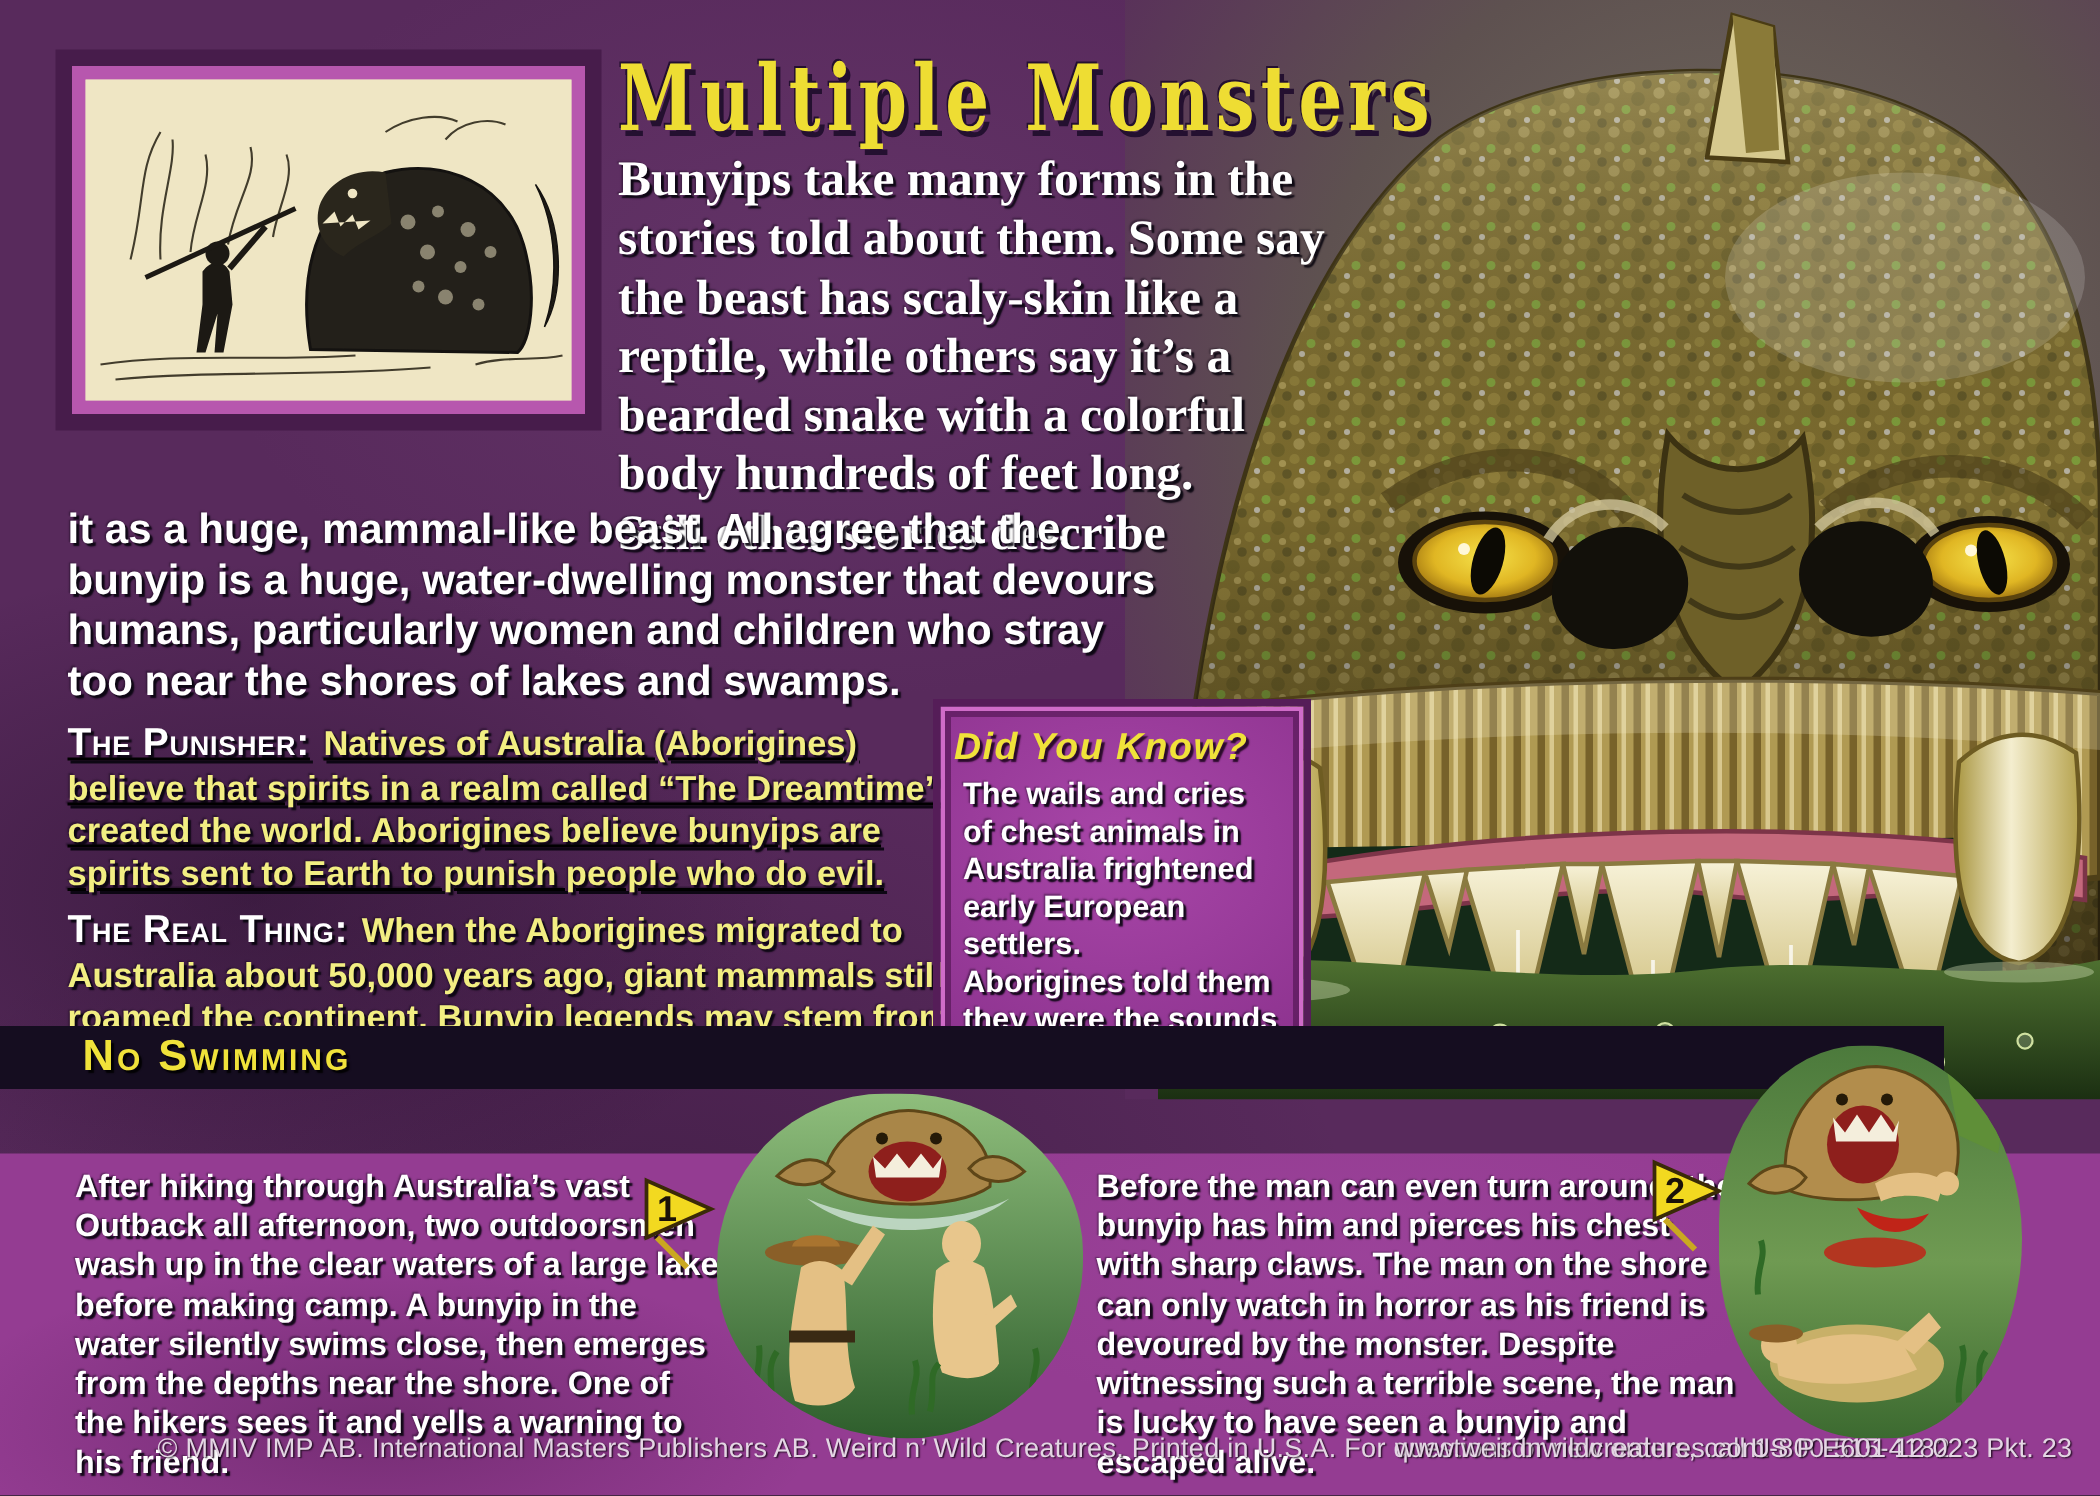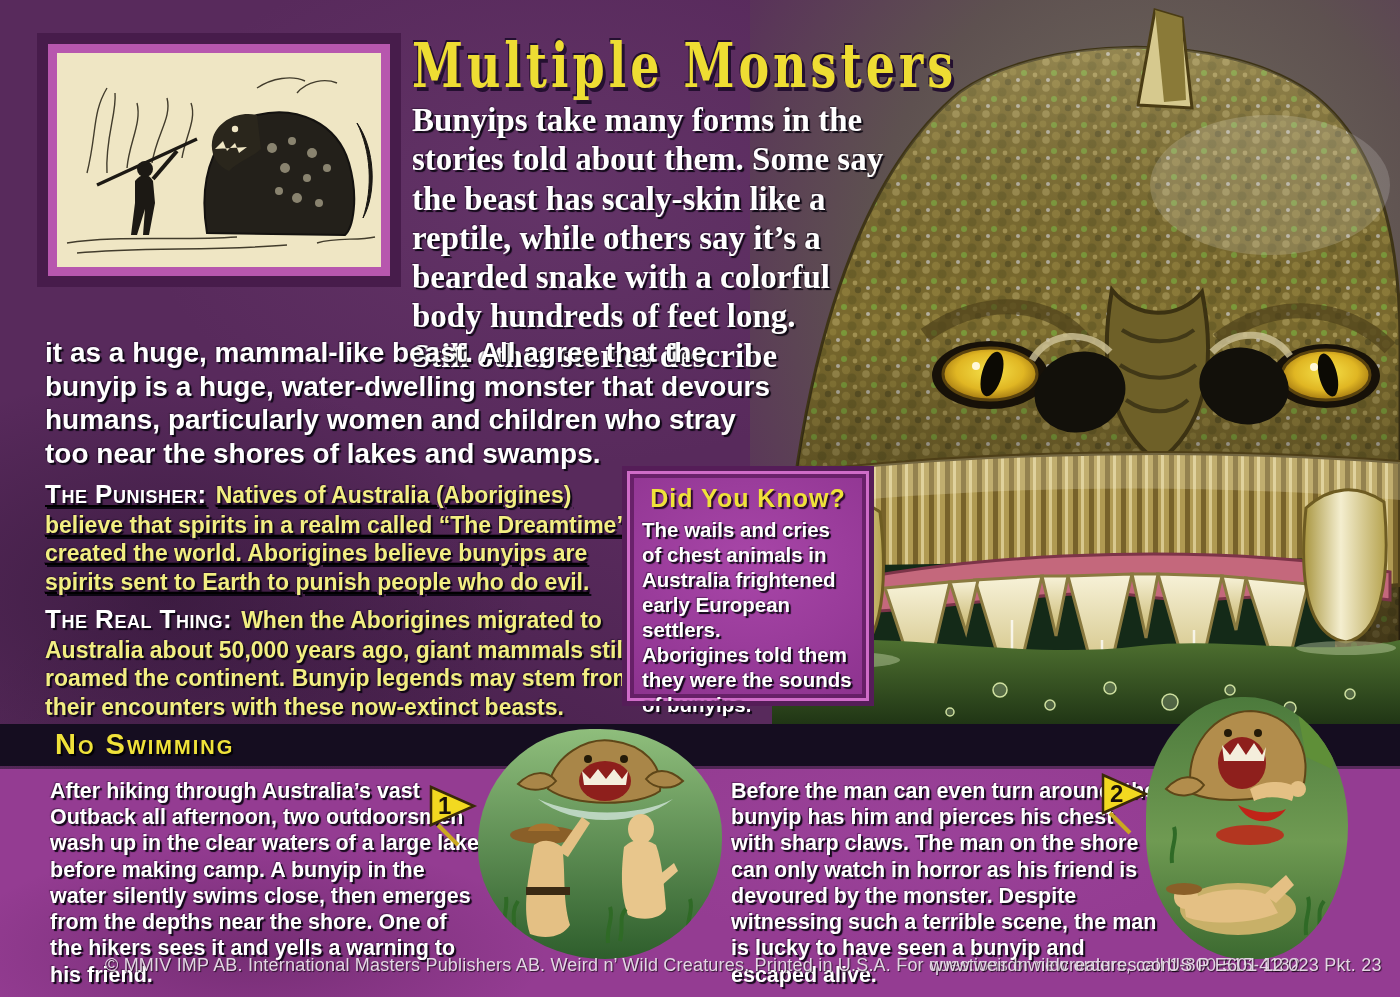--- a/index.html
+++ b/index.html
@@ -36,25 +36,25 @@
   }
   .figure svg{display:block;}
   .caption{left:48px;top:284px;width:370px;font-size:20.5px;font-weight:bold;font-style:italic;line-height:1.25;margin:0;}
   .dyk{
     position:absolute;left:627px;top:471px;width:236px;height:224px;
     background:radial-gradient(200px 160px at 50% 40%, #a846a8, #8d338f);
     border:3px solid #cf6cc8;outline:5px solid #551d58;
     box-shadow:inset 0 0 0 4px rgba(70,15,70,.55);
   }
   .dyk h2{
-    margin:10px 6px 4px 6px;text-align:center;font-size:25px;
+    margin:10px 6px 4px 6px;text-align:left;font-size:25px;font-style:italic;
     color:#f0e23a;letter-spacing:1px;text-shadow:2px 2px 1px rgba(30,5,30,.9);
   }
   .dyk p{margin:2px 12px;font-size:20.5px;font-weight:bold;line-height:1.22;}
-  .band{position:absolute;left:0;top:724px;width:1400px;height:42px;background:#150d20;}
+  .band{position:absolute;left:0;top:684px;width:1296px;height:42px;background:#150d20;}
   .band h2{
     margin:0;padding:4px 0 0 55px;font-variant:small-caps;font-size:29px;letter-spacing:2px;
     color:#f0e23a;text-shadow:2px 2px 1px rgba(0,0,0,.9);
   }
   .bottom{
     position:absolute;left:0;top:769px;width:1400px;height:228px;
     background:
       radial-gradient(420px 160px at 18% 80%, rgba(60,18,60,.35), transparent 70%),
       radial-gradient(420px 160px at 65% 30%, rgba(170,80,170,.30), transparent 70%),
       #943c92;

